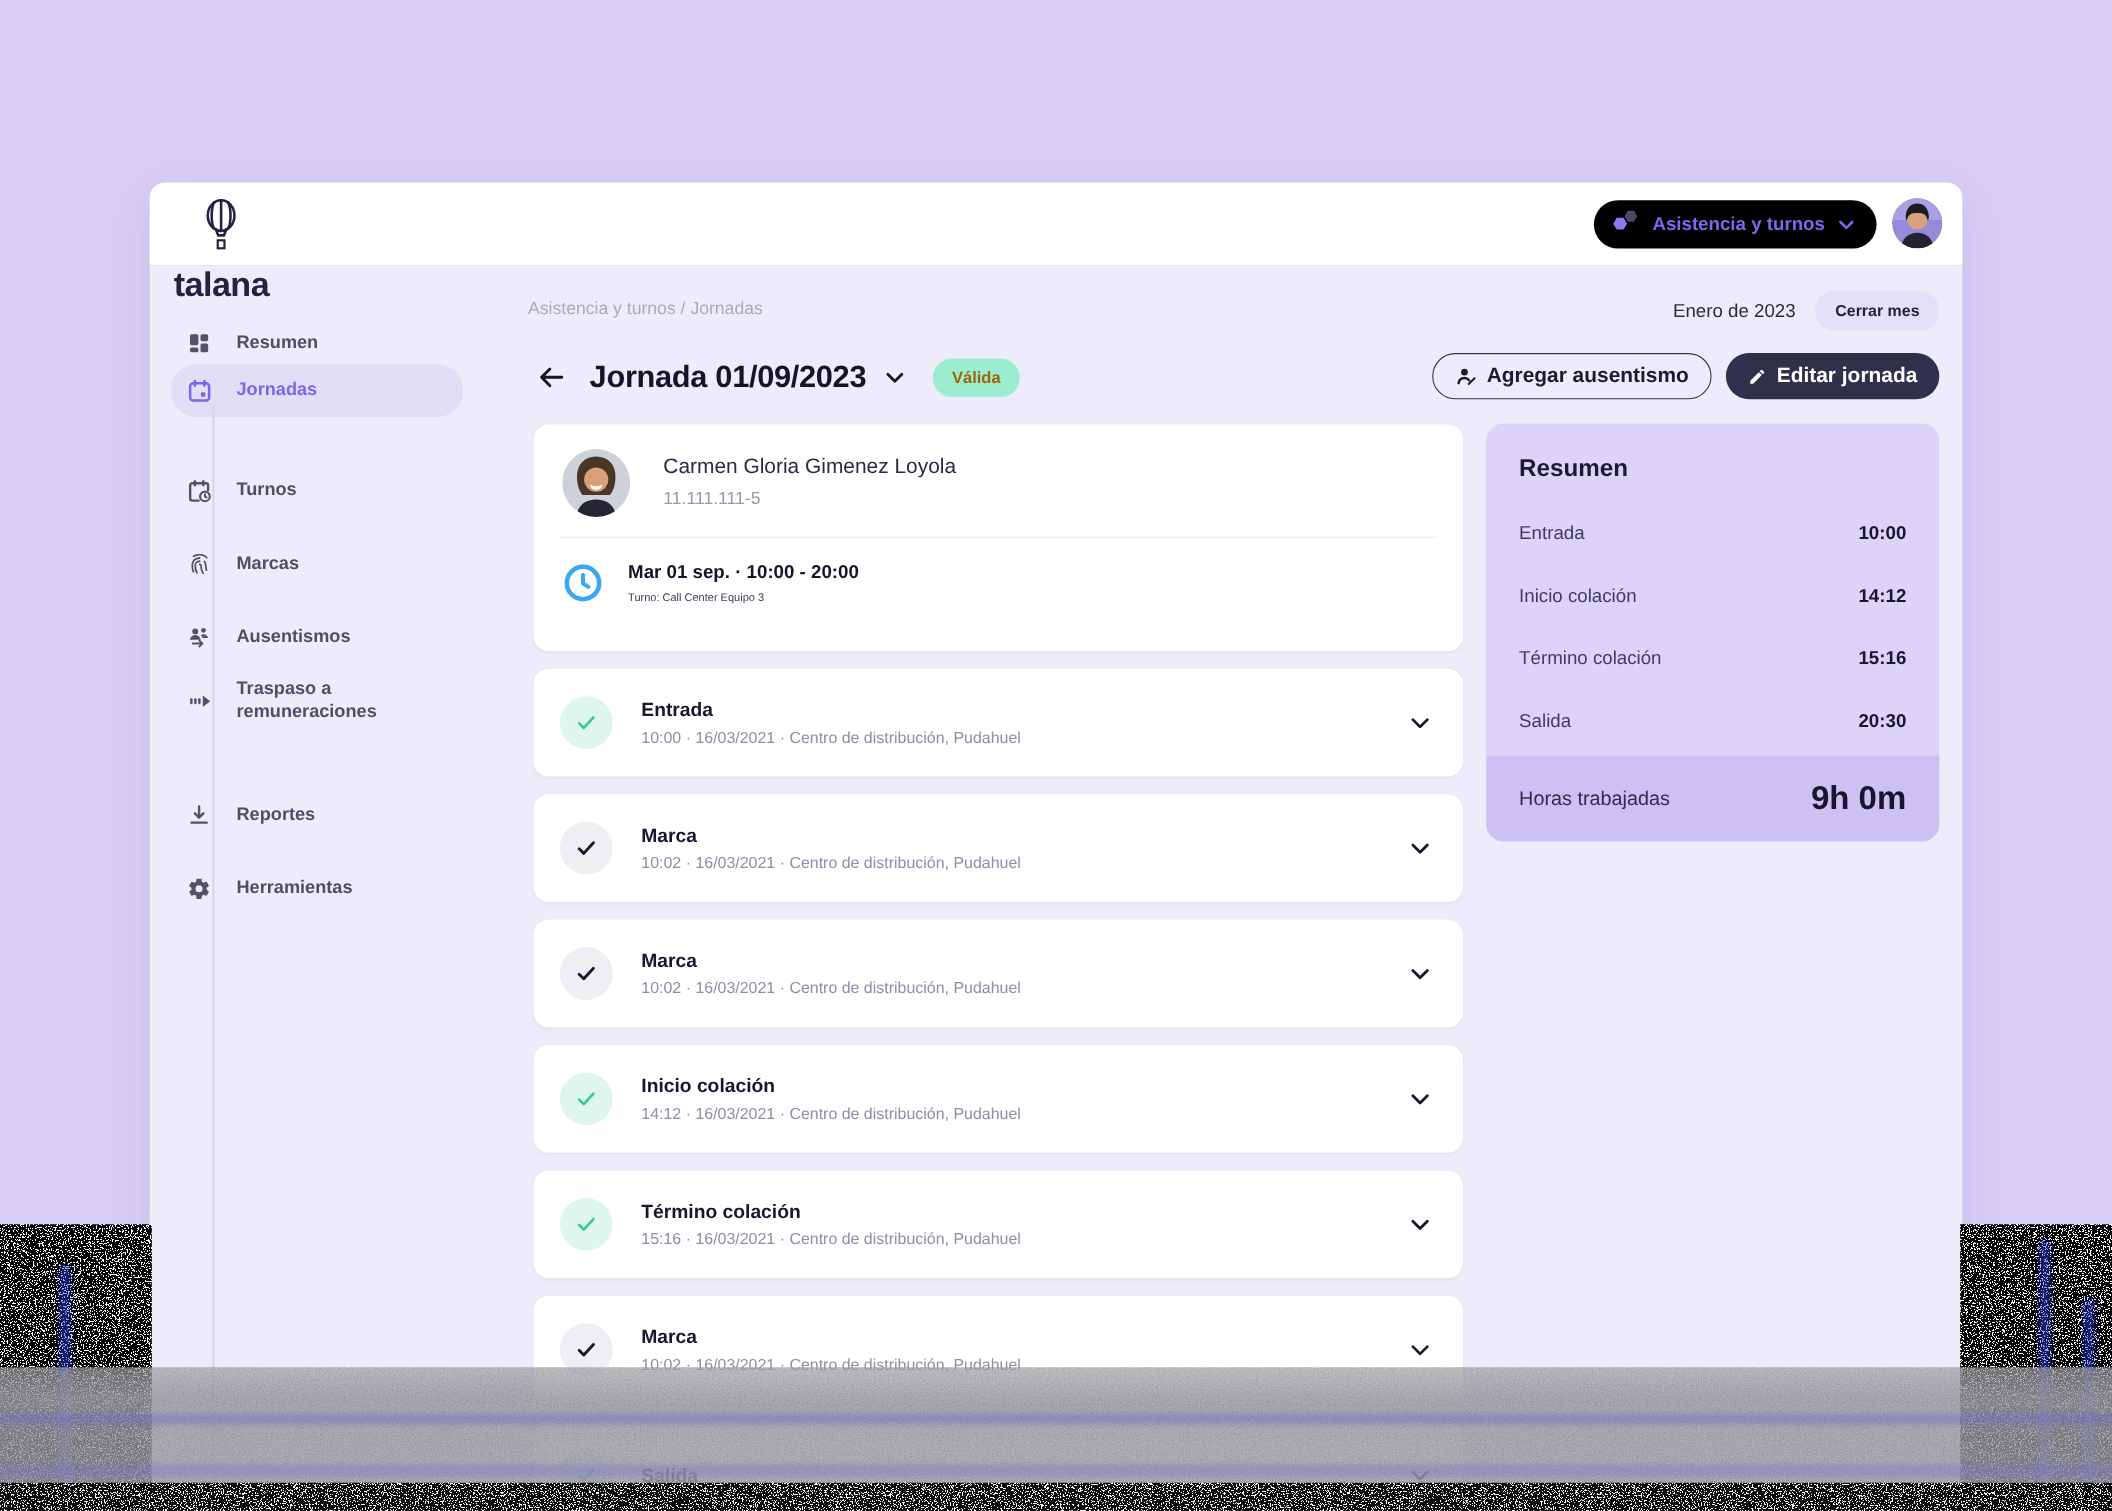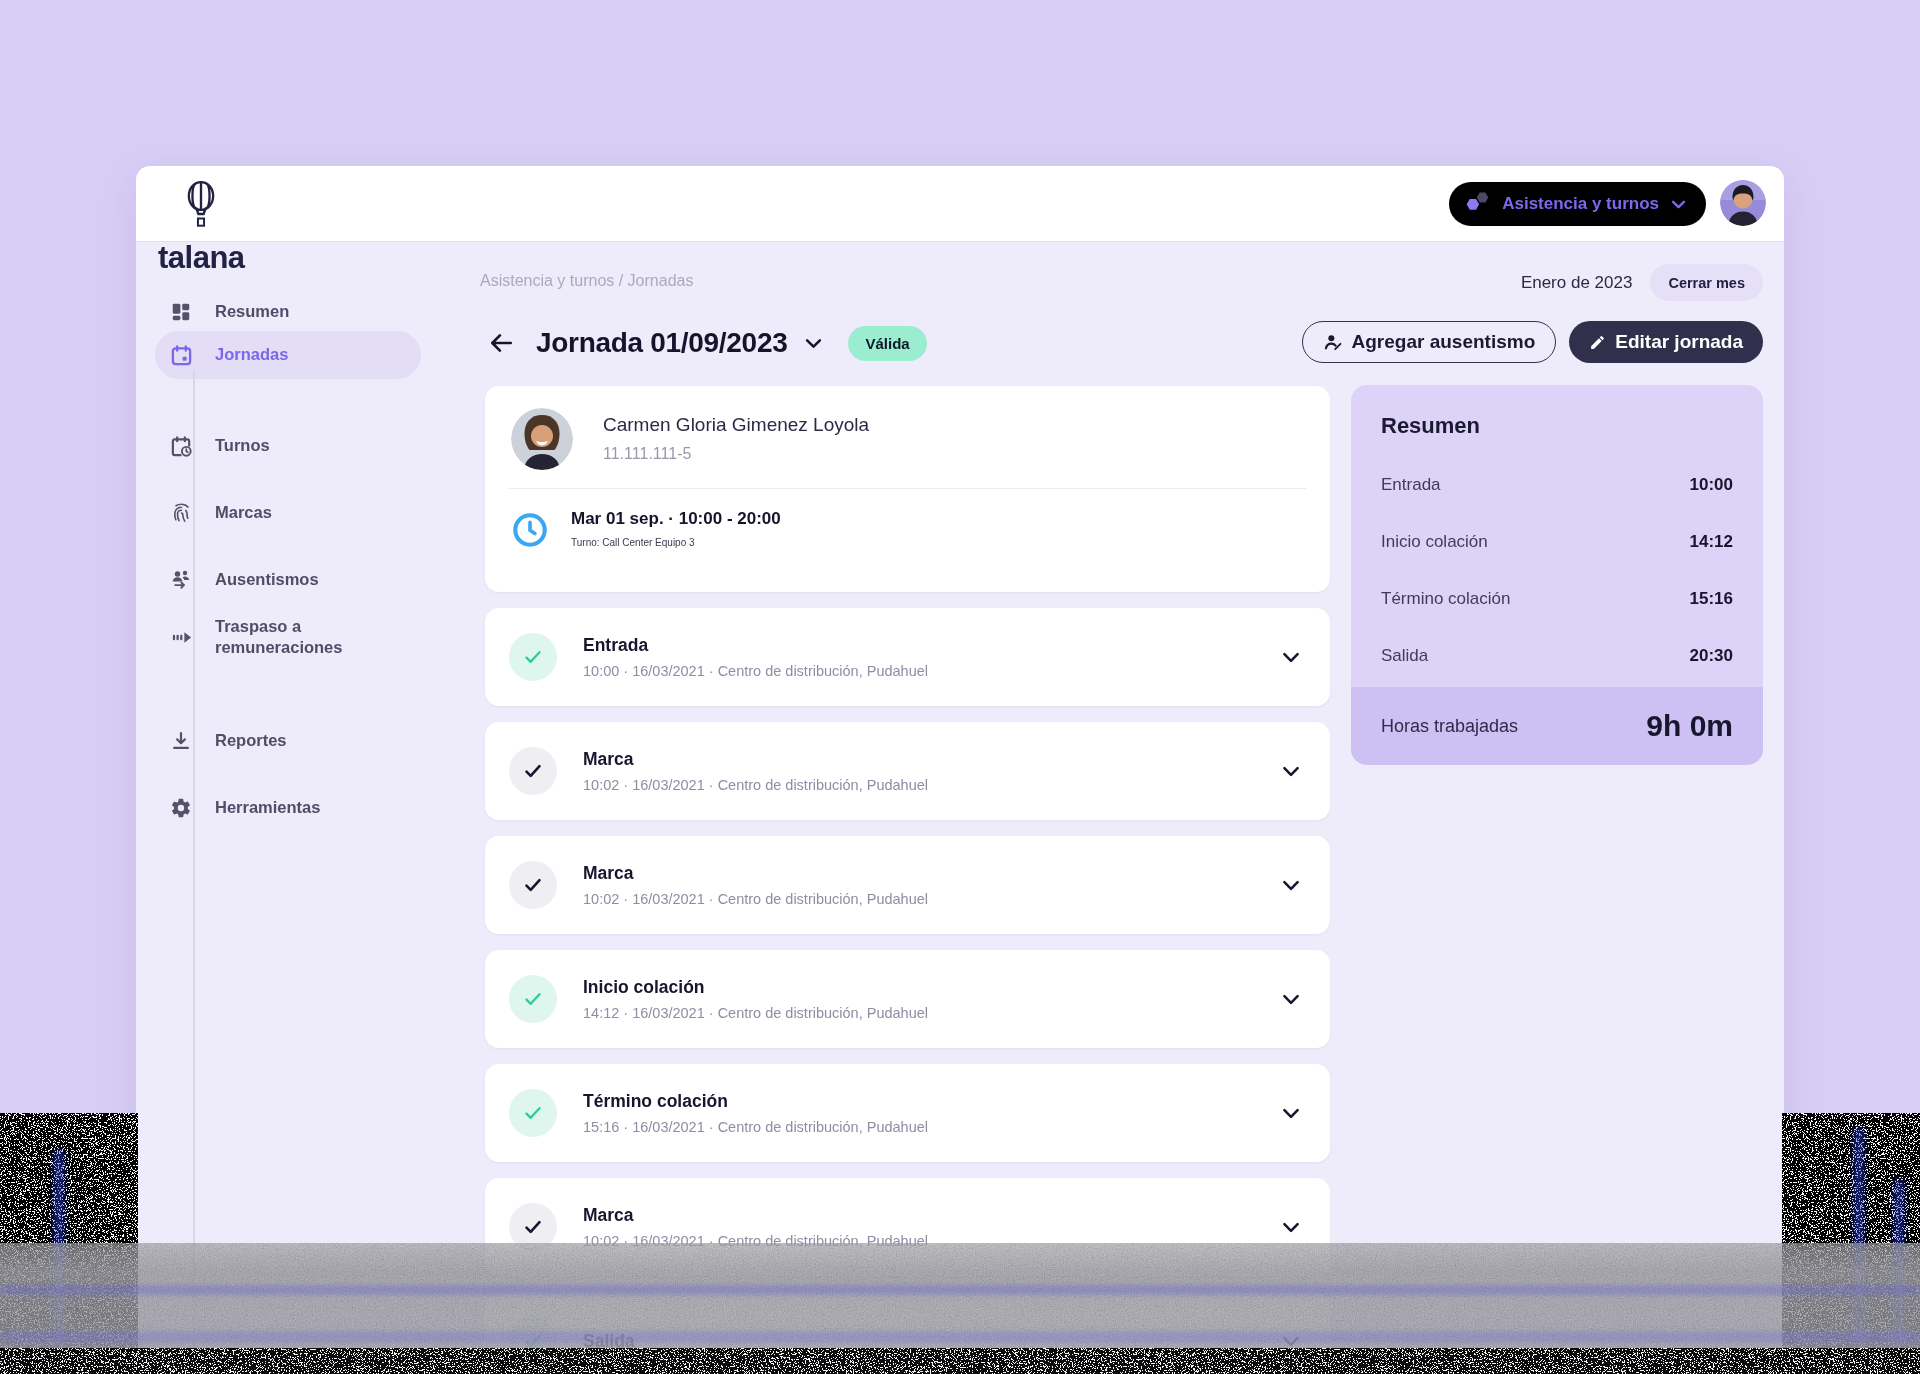--- a/index.html
+++ b/index.html
@@ -37,41 +37,41 @@
   .breadcrumb { position:absolute; left:344px; top:106px; font-size:16px; color:#aca8be; cursor:pointer; }
   .period { position:absolute; right:21px; top:98px; display:flex; align-items:center; gap:18px; }
   .period-label { font-size:17px; color:#2b2a45; }
   .close-month { height:37px; padding:0 18px; background:#e5dff8; border:none; border-radius:19px;
                  font-family:inherit; font-size:14.5px; font-weight:700; color:#232243; cursor:pointer; }
 
   .title-row { position:absolute; left:352px; top:154px; height:46px; display:flex; align-items:center; }
   .back-arrow { width:28px; height:28px; cursor:pointer; display:flex; align-items:center; }
   .page-title { font-size:28px; font-weight:800; color:#15142b; margin-left:20px; letter-spacing:-0.3px; }
   .title-chevron { margin-left:18px; cursor:pointer; display:flex; }
-  .badge-valid { margin-left:26px; background:#9bedcf; color:#0f172a; font-size:15px; font-weight:700;
+  .badge-valid { margin-left:26px; background:#9bedcf; color:#a16207; font-size:15px; font-weight:700;
                  padding:9px 17px; border-radius:19px; }
 
   .actions { position:absolute; right:21px; top:155px; display:flex; gap:13px; }
   .btn { height:42px; border-radius:21px; display:flex; align-items:center; gap:9px; font-family:inherit;
          font-size:19px; font-weight:700; cursor:pointer; }
   .btn-outline { padding:0 20px; background:transparent; border:1.6px solid #34324e; color:#1b1a33; }
   .btn-dark { padding:0 20px; background:#31304c; border:none; color:#fff; }
 
   
   .timeline { position:absolute; left:349px; top:220px; width:845px; display:flex; flex-direction:column; gap:16px; }
   .connector { position:absolute; left:57px; top:204px; height:1100px; width:2px; background:#d8d5e4; z-index:0; }
   .card { position:relative; z-index:1; background:#fff; border-radius:14px; box-shadow:0 1px 3px rgba(23,22,46,.05); }
 
   .person-card { height:206px; padding:22px 26px 12px 26px; }
   .p-top { display:flex; align-items:flex-start; gap:30px; }
   .p-avatar { width:62px; height:62px; border-radius:50%; overflow:hidden; flex:0 0 62px; }
   .p-name { font-size:19px; color:#2b2a45; margin-top:6px; }
   .p-id { font-size:16px; color:#9b97ac; margin-top:9px; }
   .p-divider { height:1px; background:#eceaf2; margin:18px -2px 0; }
-  .p-shift { display:flex; gap:22px; margin-top:20px; align-items:flex-start; }
+  .p-shift { display:flex; gap:22px; margin-top:20px; align-items:center; }
   .p-clock { width:38px; height:38px; flex:0 0 38px; margin-top:2px; }
   .p-sched { font-size:17px; font-weight:700; color:#15142b; }
   .p-turno { font-size:10px; color:#3c3a52; margin-top:8px; }
 
   .t-card { height:98px; display:flex; align-items:center; padding:0 30px 0 24px; cursor:pointer; }
   .t-icon { width:48px; height:48px; border-radius:50%; display:flex; align-items:center; justify-content:center; flex:0 0 48px; }
   .t-icon.event { background:#dff6ee; }
   .t-icon.mark  { background:#efeef2; }
   .t-text { margin-left:26px; }
   .t-title { font-size:17.5px; font-weight:700; color:#17162e; }

